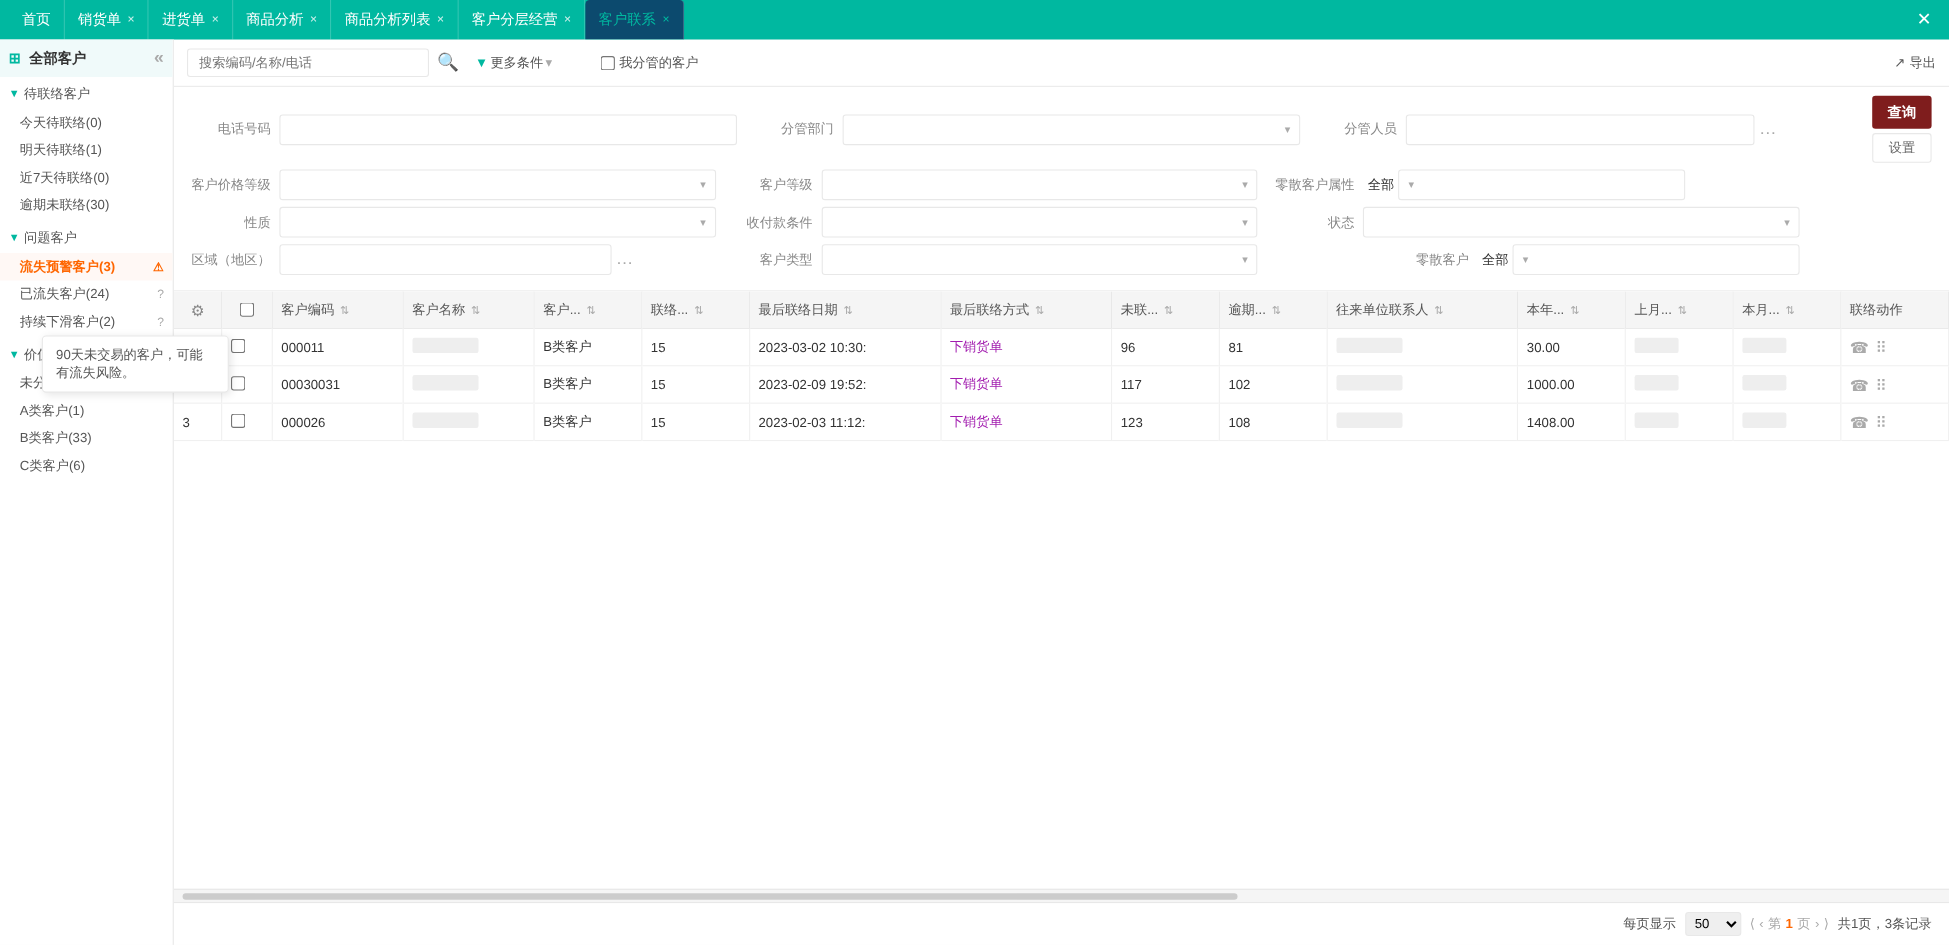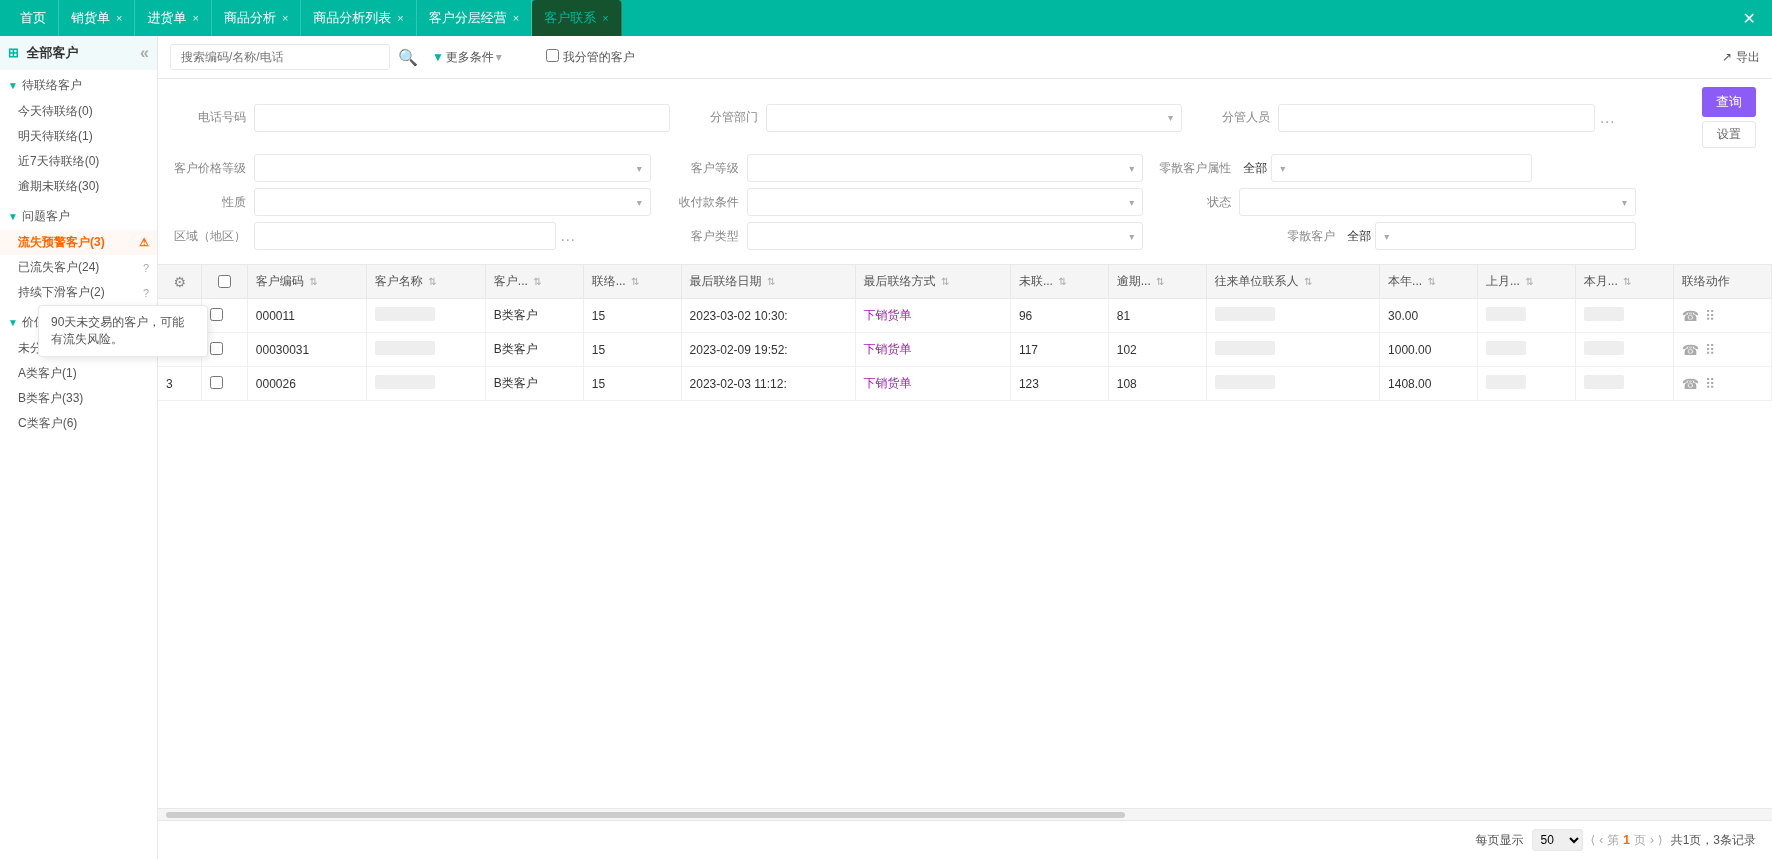--- a/index.html
+++ b/index.html
@@ -8,21 +8,21 @@
     
     .top-nav {
       display: flex; align-items: center; background: #00b8a0; height: 36px; padding: 0 8px;
     }
     .top-nav .tab {
       display: flex; align-items: center; height: 36px; padding: 0 12px; color: #fff;
       font-size: 13px; cursor: pointer; border-right: 1px solid rgba(255,255,255,0.2);
       white-space: nowrap;
     }
     .top-nav .tab.active {
-      background: #14532d; color: #00b8a0; border-radius: 4px 4px 0 0;
+      background: #0c4a6e; color: #00b8a0; border-radius: 4px 4px 0 0;
     }
     .top-nav .tab .close-icon {
       margin-left: 6px; font-size: 11px; color: rgba(255,255,255,0.8);
     }
     .top-nav .tab.active .close-icon { color: #00b8a0; }
     .top-nav .spacer { flex: 1; }
     .top-nav .window-close { color: #fff; font-size: 16px; cursor: pointer; padding: 0 8px; }
 
     
     .main-layout {
@@ -86,21 +86,21 @@
       width: 220px; outline: none; color: #1d4ed8;
     }
     .search-bar .search-btn {
       color: #ff6600; font-size: 16px; cursor: pointer;
     }
     .filter-btn {
       display: flex; align-items: center; gap: 2px; color: #555; cursor: pointer;
       font-size: 12px; padding: 4px 6px;
     }
     .filter-btn .filter-icon { color: #00b8a0; }
-    .my-customers-cb { display: flex; align-items: flex-start; gap: 4px; color: #555; cursor: pointer; font-size: 12px; padding-left: 30px; }
+    .my-customers-cb { display: flex; align-items: center; gap: 4px; color: #555; cursor: pointer; font-size: 12px; padding-left: 30px; }
     .spacer { flex: 1; }
     .export-btn {
       display: flex; align-items: center; gap: 4px; color: #555; cursor: pointer; font-size: 12px;
     }
 
     
     .filter-panel {
       background: #fff; border-bottom: 1px solid #e8e8e8; padding: 8px 16px;
     }
     .filter-row {
@@ -151,22 +151,22 @@
     .data-table .blurred { color: #ccc; background: #eee; border-radius: 2px; display: inline-block; width: 60px; height: 14px; }
     .data-table .blurred-sm { color: #ccc; background: #eee; border-radius: 2px; display: inline-block; width: 40px; height: 14px; }
     .row-actions { display: flex; align-items: center; gap: 6px; }
     .row-actions .action-icon { color: #aaa; cursor: pointer; font-size: 14px; }
 
     
     .action-btns {
       display: flex; flex-direction: column; gap: 4px; margin-left: 8px;
     }
     .query-btn {
-      background: #8b5cf6; color: #fff; border: none; border-radius: 3px;
-      padding: 6px 14px; cursor: pointer; font-size: 13px; font-weight: normal;
+      background: #7f1d1d; color: #fff; border: none; border-radius: 3px;
+      padding: 6px 14px; cursor: pointer; font-size: 13px; font-weight: bold;
     }
     .settings-btn {
       background: #fff; color: #666; border: 1px solid #e8e8e8; border-radius: 3px;
       padding: 4px 12px; cursor: pointer; font-size: 12px;
     }
 
     
     .table-footer {
       display: flex; align-items: center; justify-content: flex-end; padding: 8px 16px;
       border-top: 1px solid #e8e8e8; background: #fff; gap: 8px; font-size: 12px; color: #555;

